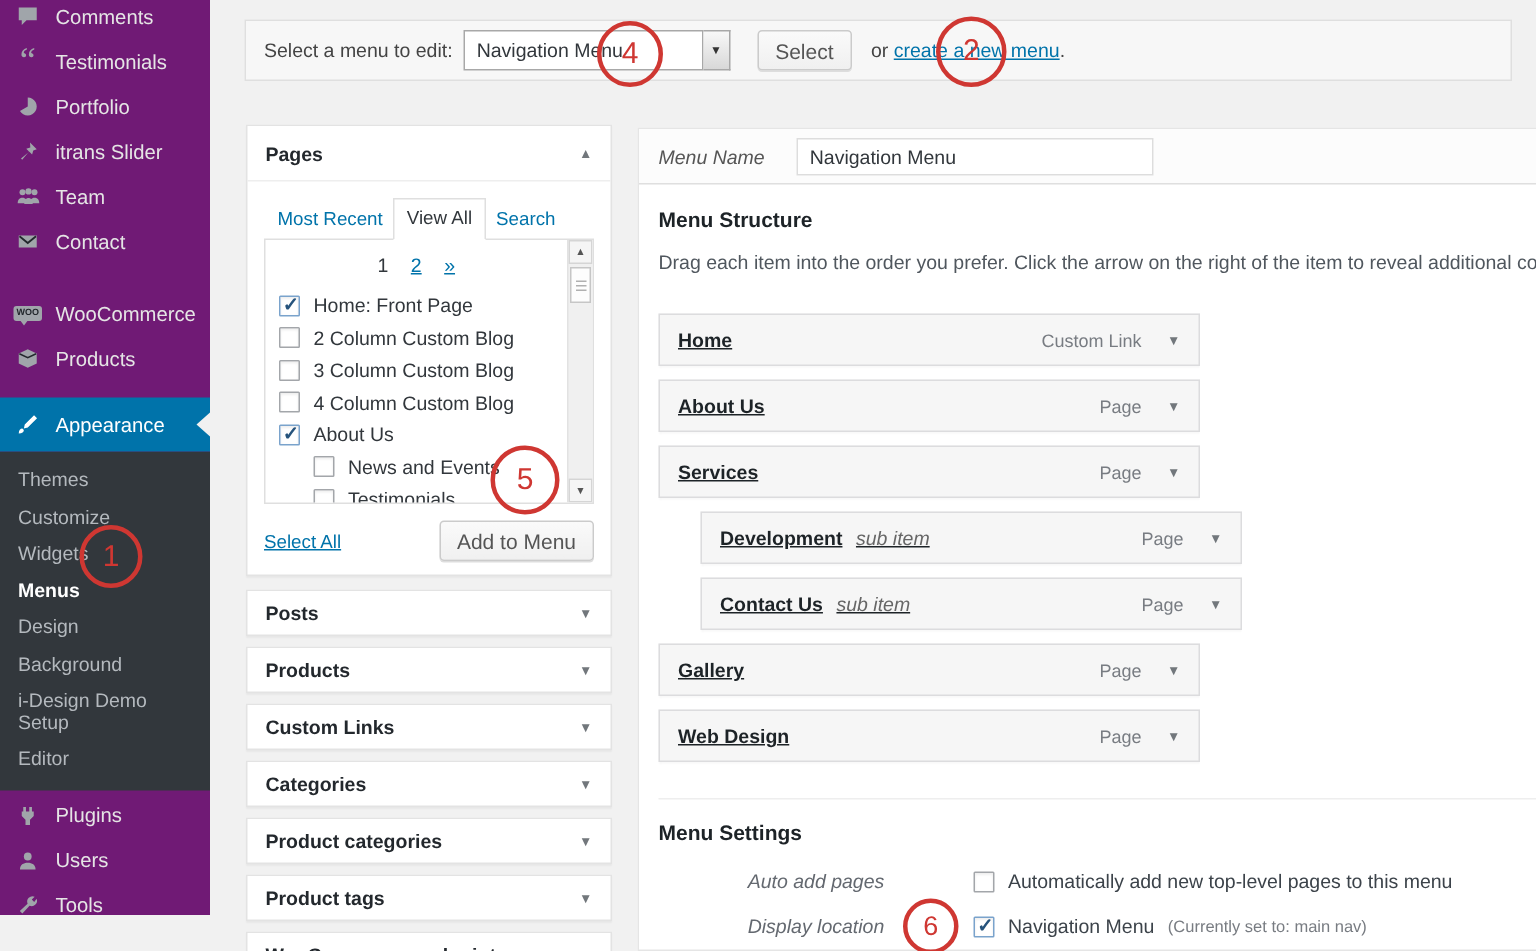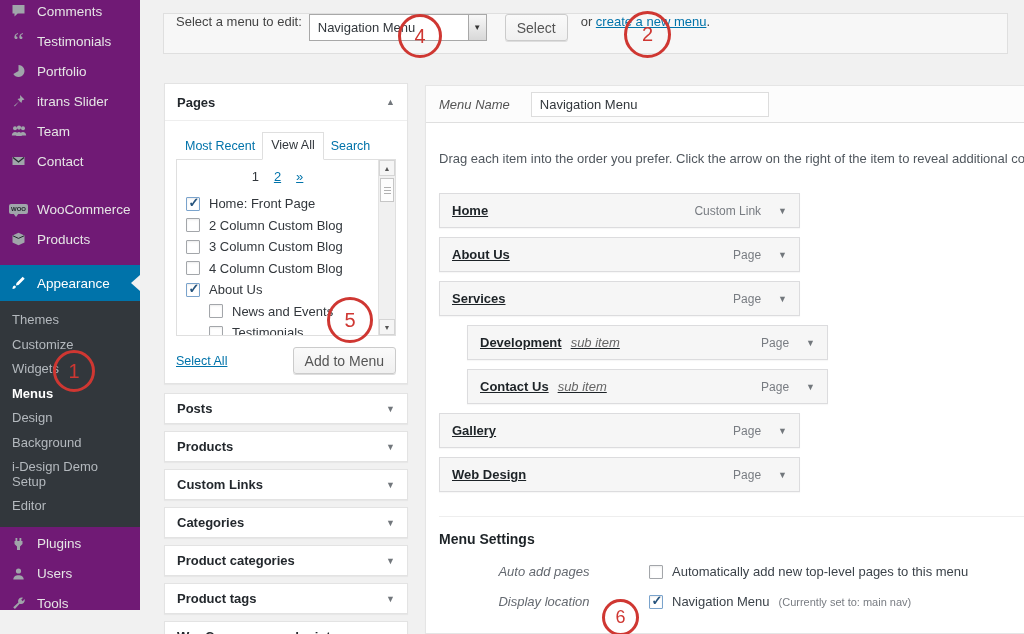--- a/index.html
+++ b/index.html
@@ -28,21 +28,21 @@
     border-top: 8px solid transparent; border-bottom: 8px solid transparent; border-right: 9px solid #f1f1f1; }
   .submenu { background: #32373c; padding: 7px 0 8px; }
   .submenu-item { padding: 5px 12px; font-size: 13px; line-height: 14.5px; color: #b4b9be; cursor: pointer; }
   .submenu-item.active { color: #fff; font-weight: bold; }
 
   
   .page { position: absolute; left: 140px; top: 0; width: 884px; height: 634px; background: #f1f1f1; }
 
   
   .manage-menus { position: absolute; left: 23px; top: 13px; width: 845px; height: 41px;
-    background: #f7f7f7; border: 1px solid #dfdfdf; display: flex; 
+    background: #f7f7f7; border: 1px solid #dfdfdf; display: flex; align-items: center;
     padding-left: 12px; font-size: 13px; color: #444; }
   .select-box { margin-left: 7px; width: 160px; height: 27px; background: #fff; border: 1px solid #a8a8a8;
     display: flex; align-items: center; padding-left: 8px; font-size: 13px; color: #32373c; cursor: pointer; }
   .select-arrow { width: 18px; height: 27px; border: 1px solid #a8a8a8; border-left: none;
     background: linear-gradient(#f8f8f8, #d8d8d8); display: flex; align-items: center; justify-content: center;
     font-size: 8px; color: #333; cursor: pointer; }
   .btn { height: 27px; padding: 0 11px; border: 1px solid #cbcbcb; border-radius: 3px;
     background: linear-gradient(#fafafa, #f0f0f0); box-shadow: 0 1px 0 #ddd;
     font-size: 14px; color: #555; display: inline-flex; align-items: center; cursor: pointer;
     font-family: inherit; }
@@ -355,20 +355,21 @@
         <span class="toggle">▼</span>
       </div>
     </div>
 
     <div class="editor">
       <div class="editor-header">
         <span class="menu-name-label">Menu Name</span>
         <input class="menu-name-input" value="Navigation Menu" style="">
       </div>
       <div class="editor-body">
+        <div class="structure-title">Menu Structure</div>
         <div class="structure-help">Drag each item into the order you prefer. Click the arrow on the right of the item to reveal additional configuration options.</div>
 
         <div class="menu-items">
           <div class="menu-item">
             <span class="mi-label">Home</span>
             <span class="mi-right">
                 <span>Custom Link</span>
                 <span class="mi-caret">▼</span>
               </span>
           </div>

